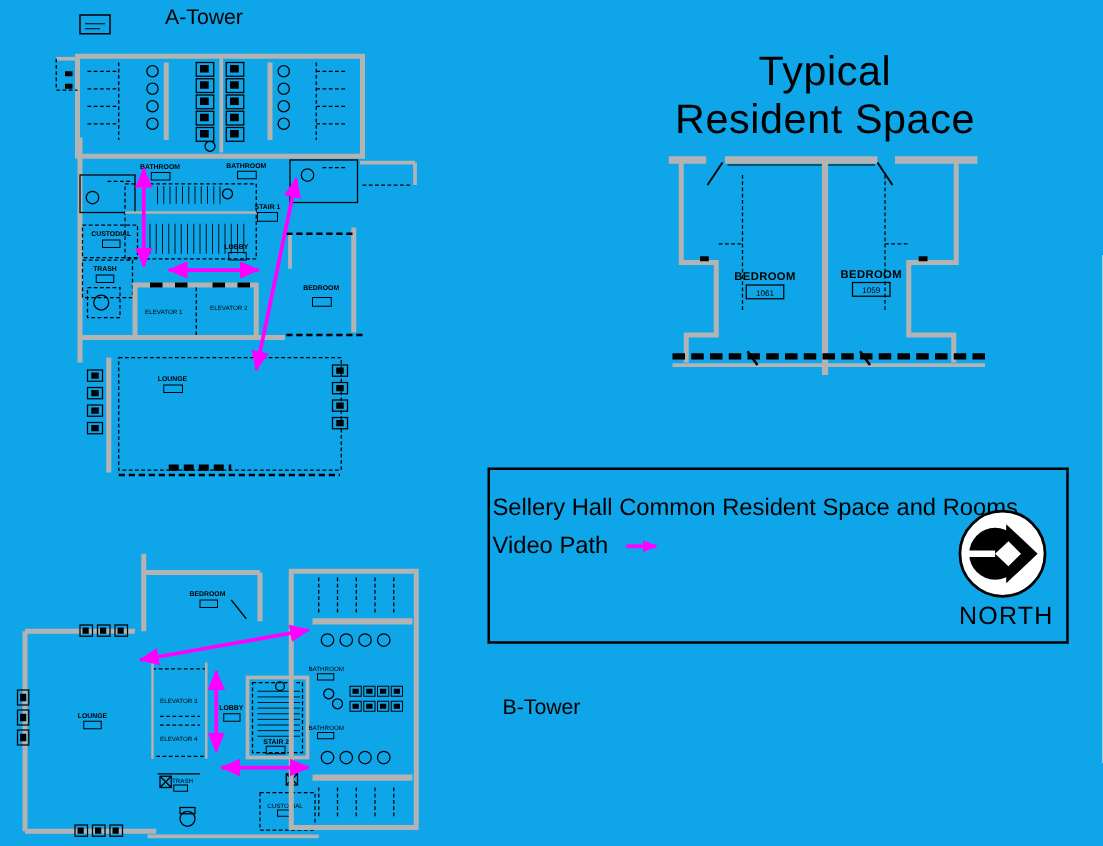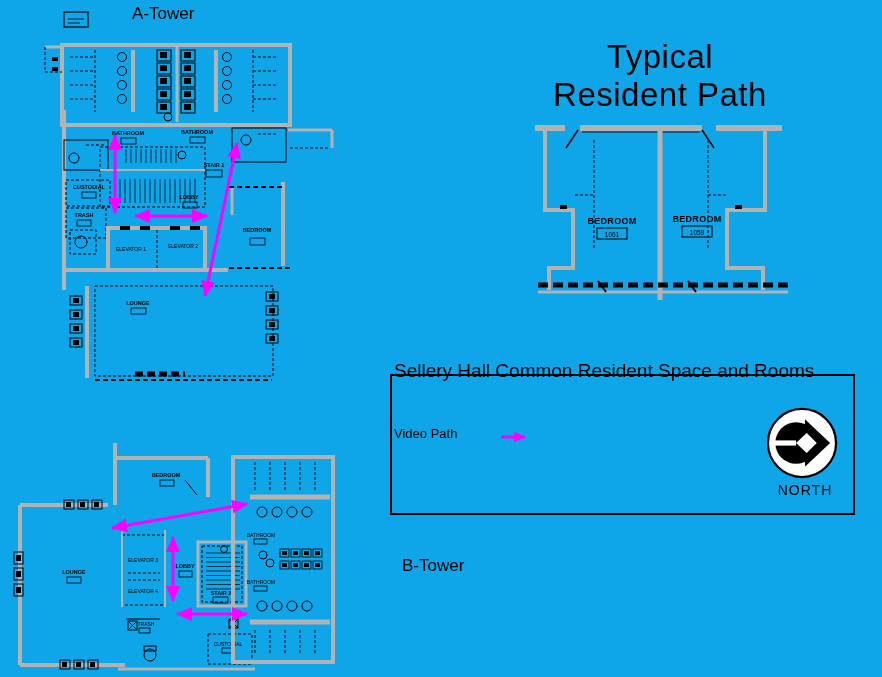--- a/index.html
+++ b/index.html
@@ -3,22 +3,22 @@
 <meta charset="utf-8">
 <style>
   html,body{margin:0;padding:0;background:#fff;}
   .canvas{position:relative;width:882px;height:677px;background:#0ea5e9;overflow:hidden;
           font-family:"Liberation Sans",sans-serif;color:#000;}
   .abs{position:absolute;}
   .tower-title{font-size:17px;}
   .typical-title{font-size:33px;line-height:38px;text-align:center;letter-spacing:.5px;}
   .legend-box{border:2px solid #000;}
   .legend-title{font-size:19px;white-space:nowrap;}
-  .legend-videopath{font-size:13px;text-align:right;}
-  .north-label{font-size:14px;text-align:center;letter-spacing:1px;}
+  .legend-videopath{font-size:19px;text-align:right;}
+  .north-label{font-size:20px;text-align:center;letter-spacing:1px;}
   svg{position:absolute;overflow:visible;}
   svg text{font-family:"Liberation Sans",sans-serif;fill:#000;text-anchor:middle;}
   .rl{font-size:5.5px;font-weight:bold;}
   .rs{font-size:5px;}
   .rl-lg{font-size:9px;font-weight:bold;letter-spacing:.3px;}
   .num{font-size:6.5px;}
   .w{stroke:#b3b3b3;fill:none;}
   .k{stroke:#000;fill:none;}
   .kf{fill:#000;stroke:none;}
   .d{stroke:#000;fill:none;stroke-width:1;stroke-dasharray:3,2;}
@@ -29,21 +29,21 @@
 </style>
 </head>
 <body>
 
 <div class="canvas">
 
   <div class="abs tower-title" style="left:132px;top:4px;">A-Tower</div>
   <div class="abs tower-title" style="left:354px;top:556px;margin-left:48px;">B-Tower</div>
   <div class="abs typical-title" style="left:490px;top:38px;width:340px;">
     <div>Typical</div>
-    <div>Resident Path</div>
+    <div>Resident Space</div>
   </div>
 
   <svg style="left:0;top:0;" width="345" height="400" viewBox="0 0 345 400">
     <defs>
       <marker id="arwA" markerUnits="userSpaceOnUse" markerWidth="18" markerHeight="16" refX="15" refY="7" orient="auto-start-reverse">
         <path d="M0,0 L16,7 L0,14 Z" class="mk"></path>
       </marker>
     </defs>
 
     <g>
@@ -233,21 +233,21 @@
       <text x="612" y="236.5" class="num">1061</text>
     </g>
     <g>
       <text x="697" y="222" class="rl-lg">BEDROOM</text>
       <rect x="682" y="226" width="30" height="11" class="k" stroke-width="1"></rect>
       <text x="697" y="234.5" class="num">1059</text>
     </g>
   </svg>
 
   <div class="abs legend-box" style="left:390px;top:374px;width:461px;height:137px;"></div>
-  <div class="abs legend-title" style="left:394px;top:360px;">Sellery Hall Common Resident Space and Rooms</div>
+  <div class="abs legend-title" style="left:394px;top:396px;">Sellery Hall Common Resident Space and Rooms</div>
   <div class="abs legend-videopath" style="left:394px;top:426px;">Video Path</div>
   <svg style="left:498px;top:428px;" width="40" height="18" viewBox="0 0 40 18">
     <defs>
       <marker id="arwL" markerUnits="userSpaceOnUse" markerWidth="14" markerHeight="12" refX="11" refY="5" orient="auto">
         <path d="M0,0 L12,5 L0,10 Z" class="mk"></path>
       </marker>
     </defs>
     <line x1="3" y1="9" x2="27" y2="9" class="m" stroke-width="2.5" marker-end="url(#arwL)"></line>
   </svg>
 

